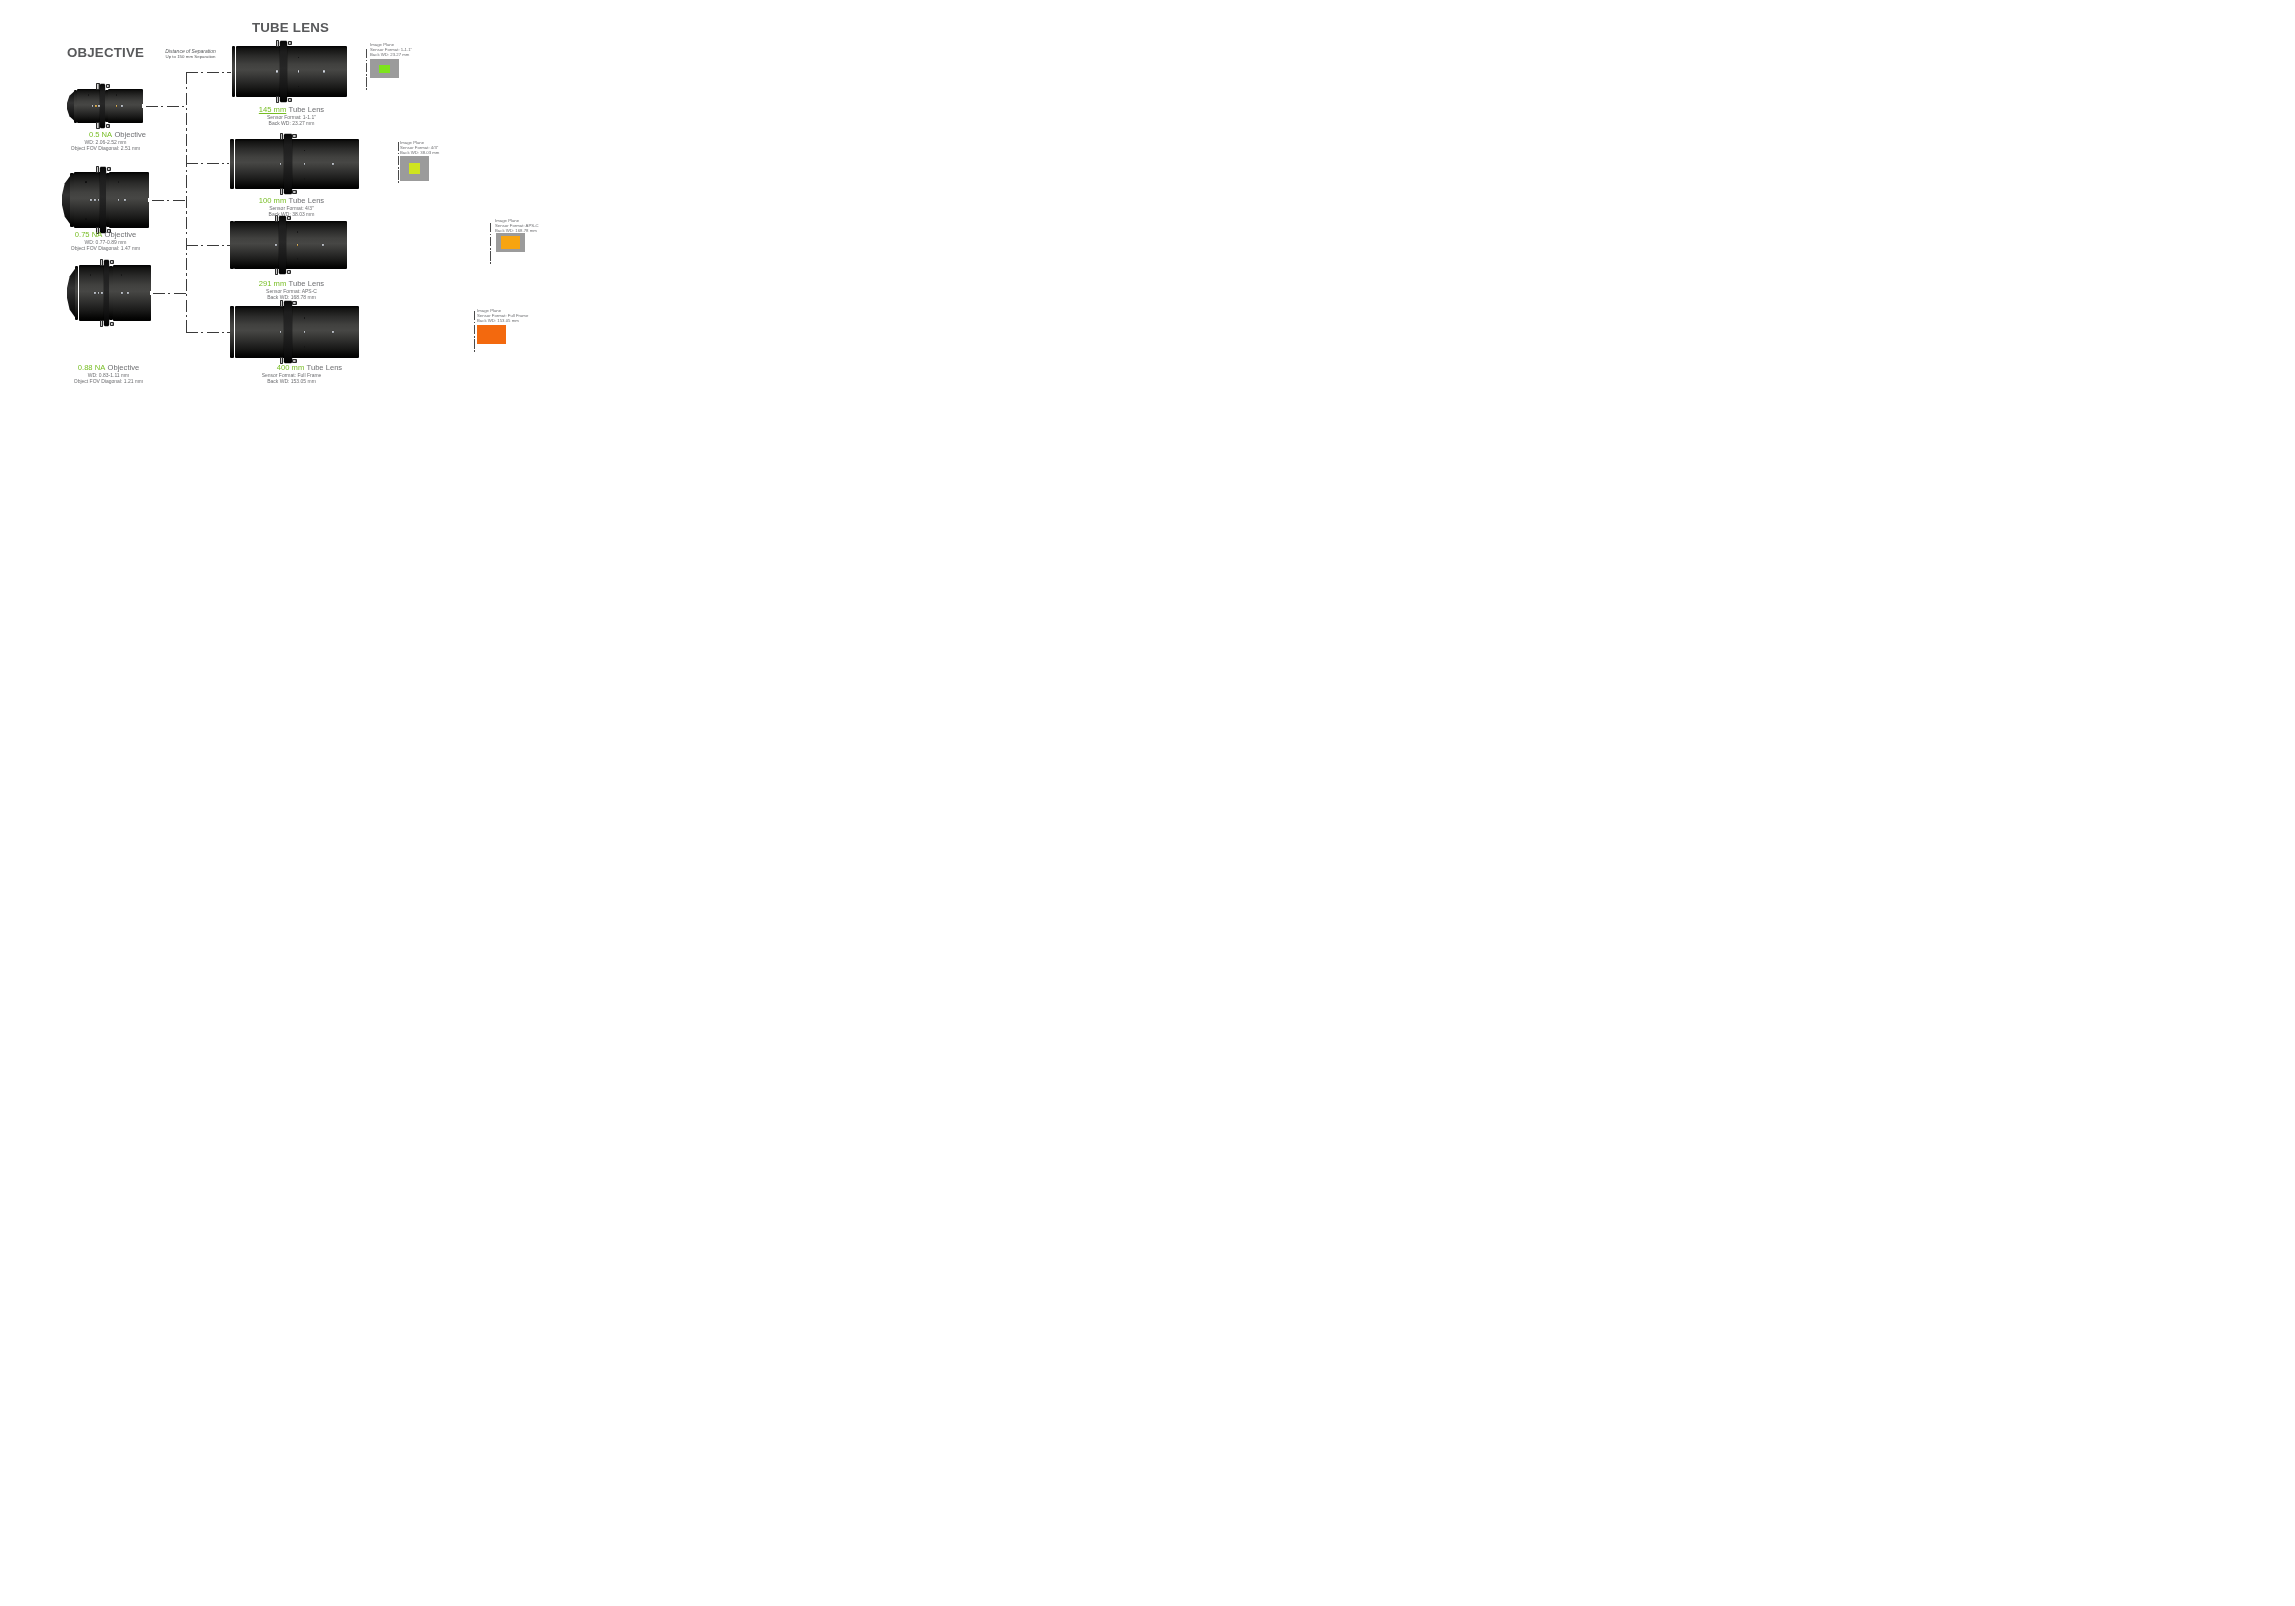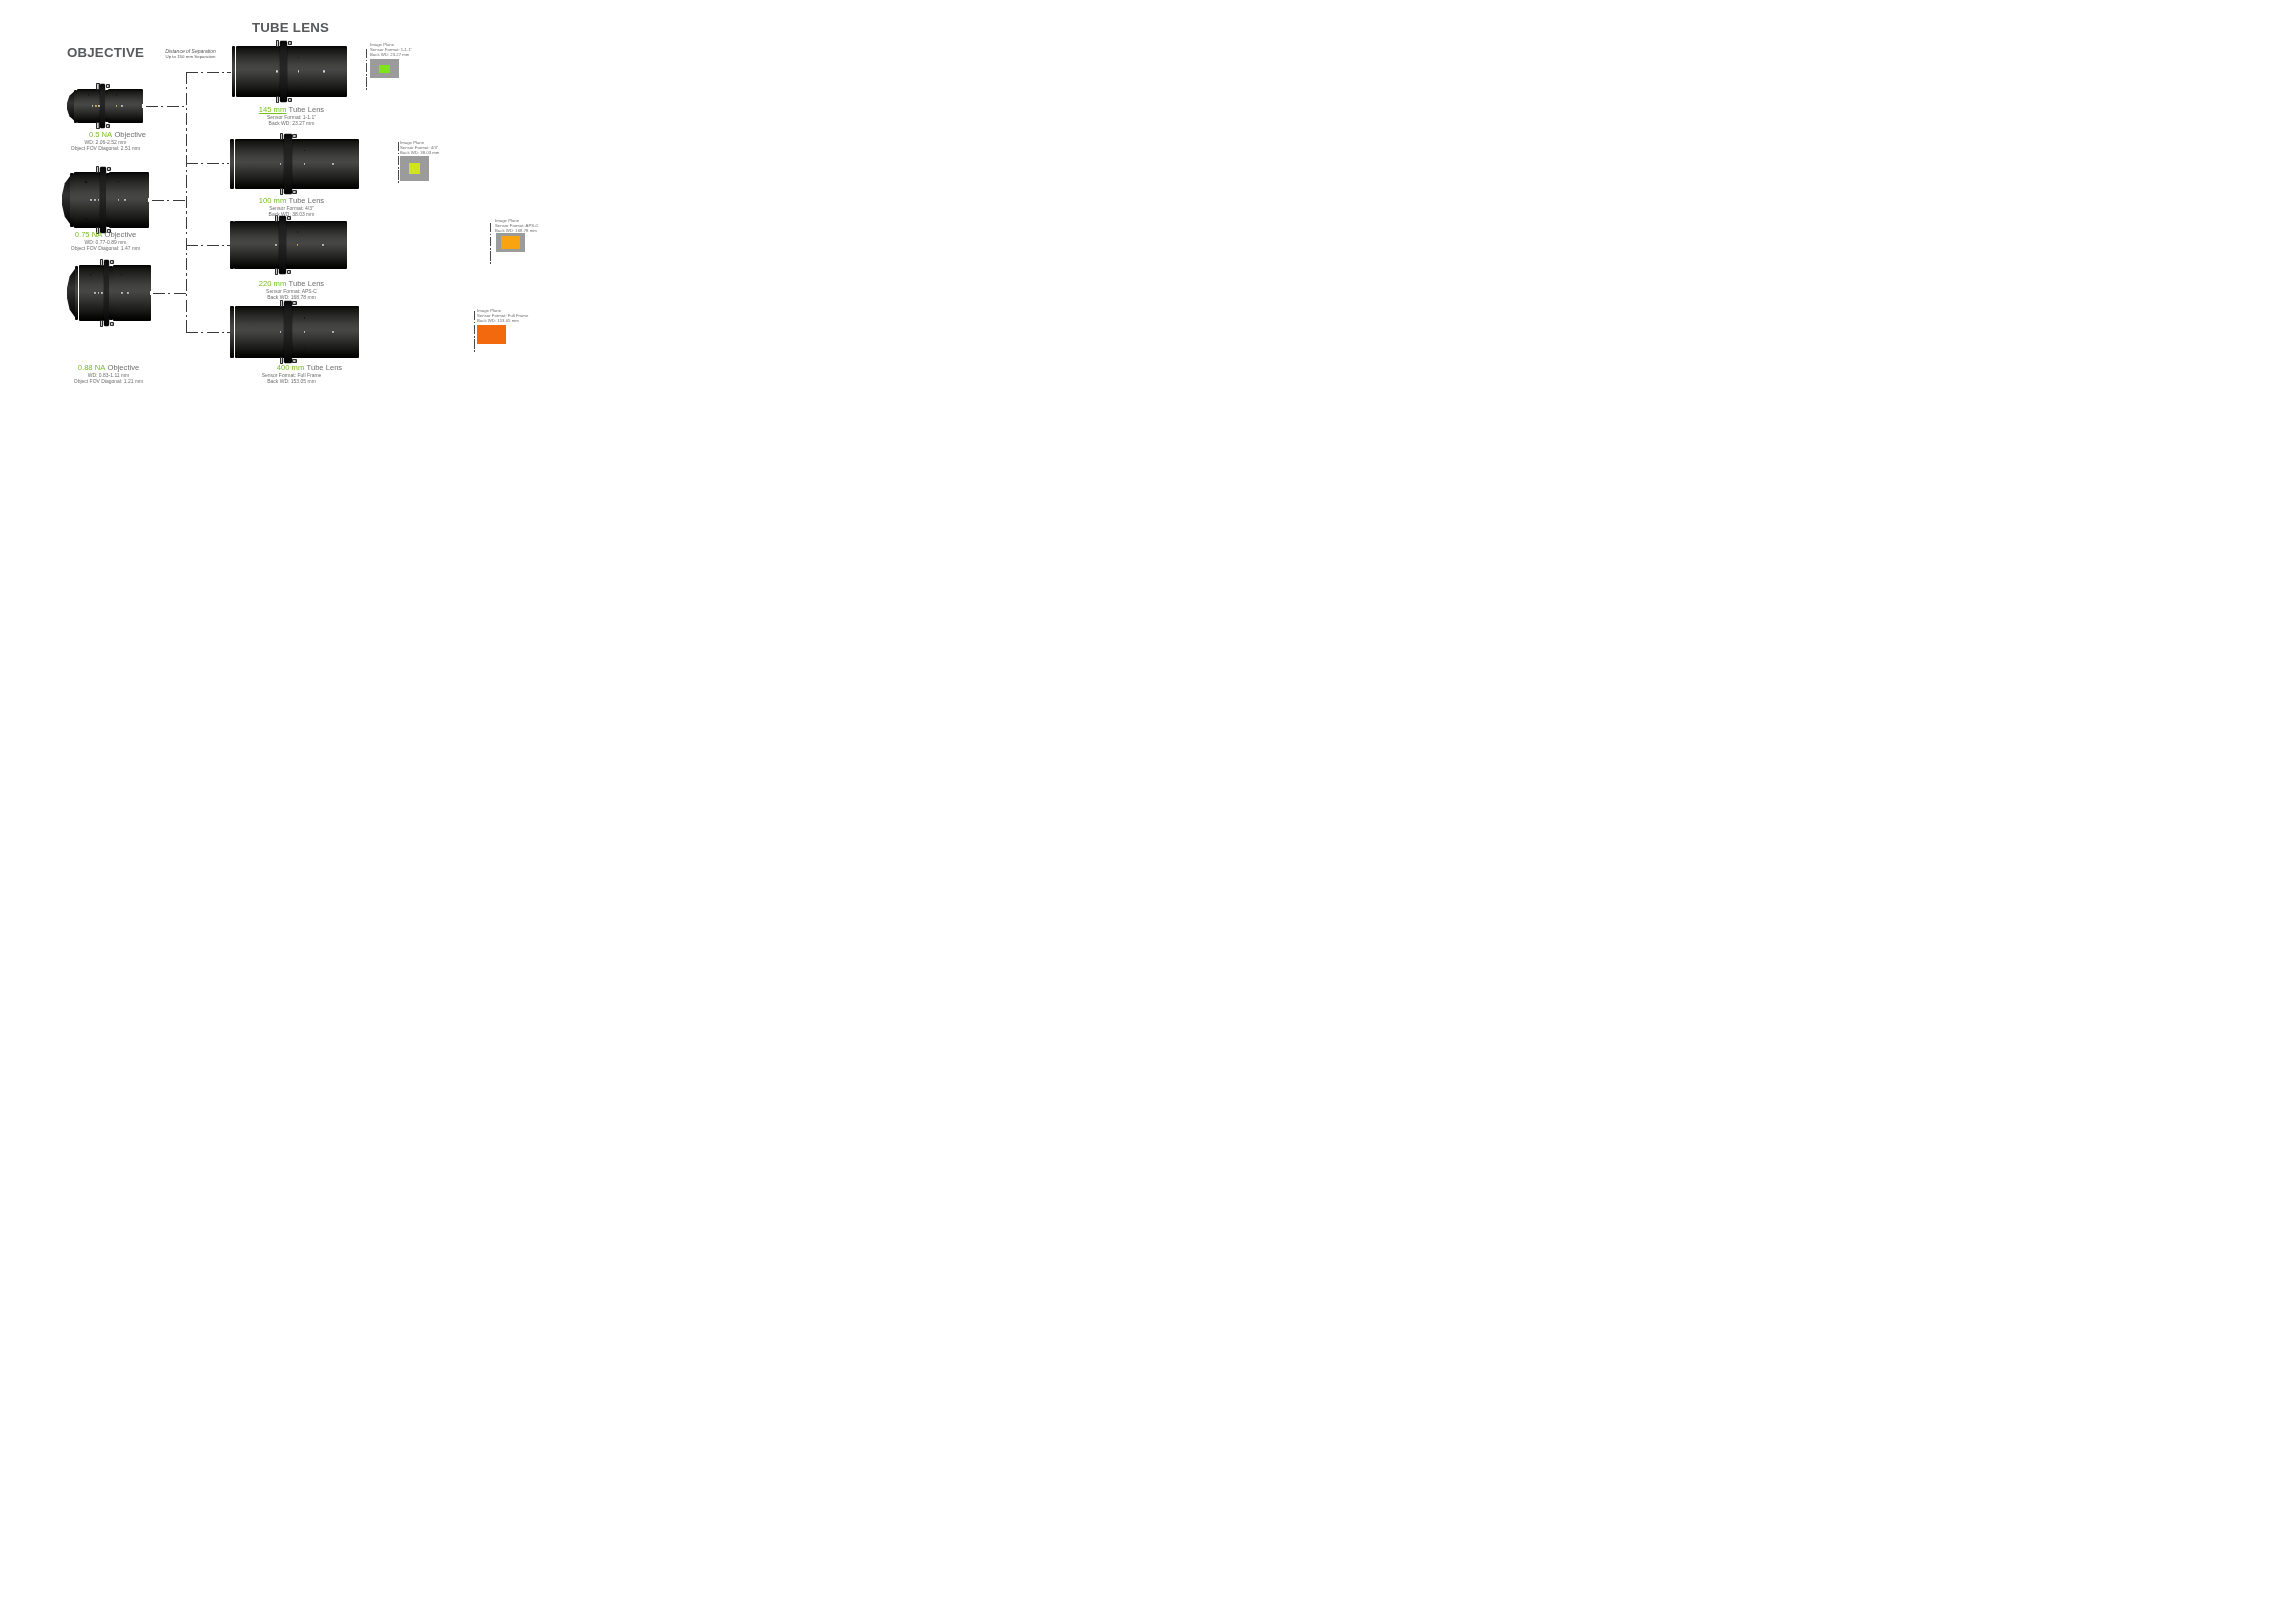--- a/index.html
+++ b/index.html
@@ -236,21 +236,21 @@
     <div class="name"><span class="green" style="color: rgb(118, 189, 34); text-decoration: underline;">145 mm</span><span class="gray">Tube Lens</span></div>
     <div class="sub">Sensor Format: 1-1.1"</div>
     <div class="sub">Back WD: 23.27 mm</div>
   </div>
   <div class="lens-label" style="left:232px;top:196px;width:119px;">
     <div class="name"><span class="green" style="color: rgb(118, 189, 34);">100 mm</span><span class="gray">Tube Lens</span></div>
     <div class="sub">Sensor Format: 4/3"</div>
     <div class="sub">Back WD: 38.03 mm</div>
   </div>
   <div class="lens-label" style="left:232px;top:279px;width:119px;">
-    <div class="name"><span class="green" style="color: rgb(118, 189, 34);">220 mm</span><span class="gray">Tube Lens</span></div>
+    <div class="name"><span class="green" style="color: rgb(118, 189, 34);">291 mm</span><span class="gray">Tube Lens</span></div>
     <div class="sub">Sensor Format: APS-C</div>
     <div class="sub">Back WD: 168.78 mm</div>
   </div>
   <div class="lens-label" style="left:232px;top:363px;width:119px;">
     <div class="name"><span class="green" style="color: rgb(118, 189, 34); margin-left: 36px;">400 mm</span><span class="gray">Tube Lens</span></div>
     <div class="sub">Sensor Format: Full Frame</div>
     <div class="sub">Back WD: 153.05 mm</div>
   </div>
 
   <div class="ip-tick" style="left:366px;top:49px;height:42px;"></div>

